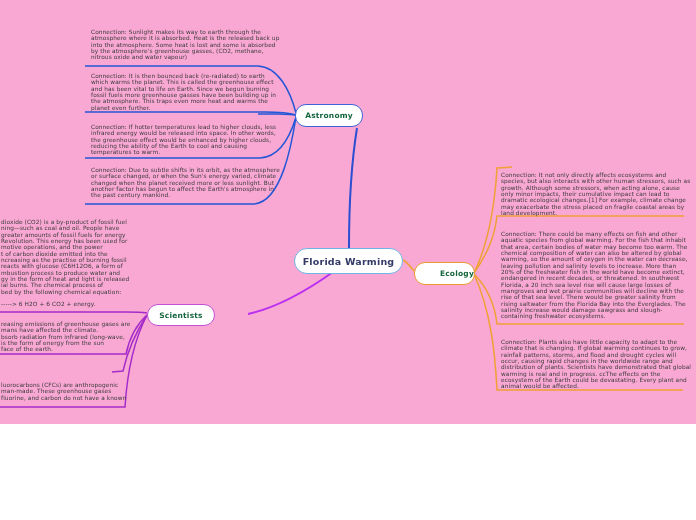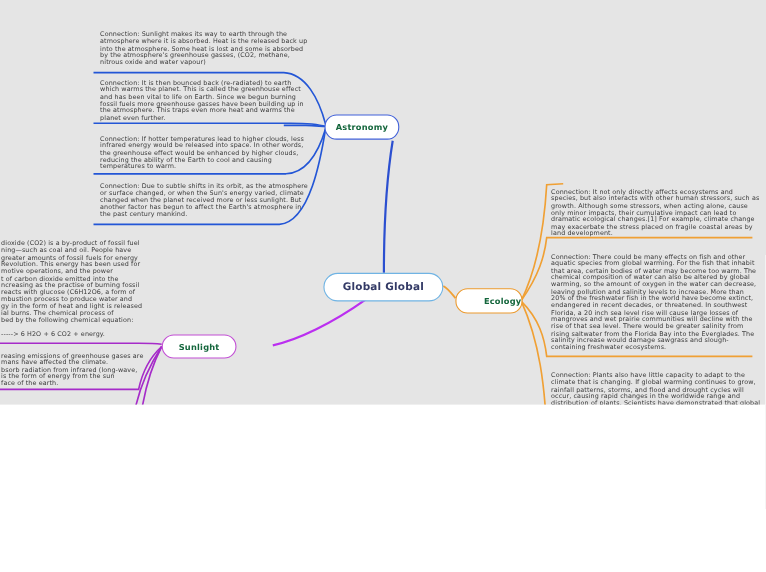--- a/index.html
+++ b/index.html
@@ -1,21 +1,21 @@
 <!DOCTYPE html>
 <html><head>
 <meta charset="utf-8">
 <style>
   html, body { margin: 0; padding: 0; background: #ffffff; }
   #stage {
     position: relative;
     width: 696px;
-    height: 368px;
+    height: 424px;
     overflow: hidden;
-    background: #e5e5e5;
+    background: #f9a8d4;
     font-family: "DejaVu Sans", sans-serif;
   }
   #wires { position: absolute; left: 0; top: 0; width: 696px; height: 520px; }
   .note {
     position: absolute;
     font-size: 5.8px;
     line-height: 6.35px;
     color: #3b3b3b;
     white-space: pre;
     letter-spacing: 0.1px;
@@ -166,22 +166,22 @@
 is the form of energy from the sun
 face of the earth.</div>
   <div class="note" id="note-c3">luorocarbons (CFCs) are anthropogenic
 man-made. These greenhouse gases
 fluorine, and carbon do not have a known</div>
 
   <div class="node" id="node-astronomy">
     <span>Astronomy</span>
   </div>
   <div class="node" id="node-root">
-    <span>Global Global</span>
+    <span>Florida Warming</span>
   </div>
   <div class="node" id="node-ecology">
     <span>Ecology</span>
   </div>
   <div class="node" id="node-chemistry">
-    <span>Sunlight</span>
+    <span>Scientists</span>
   </div>
 
 </div>
 
 </body></html>

